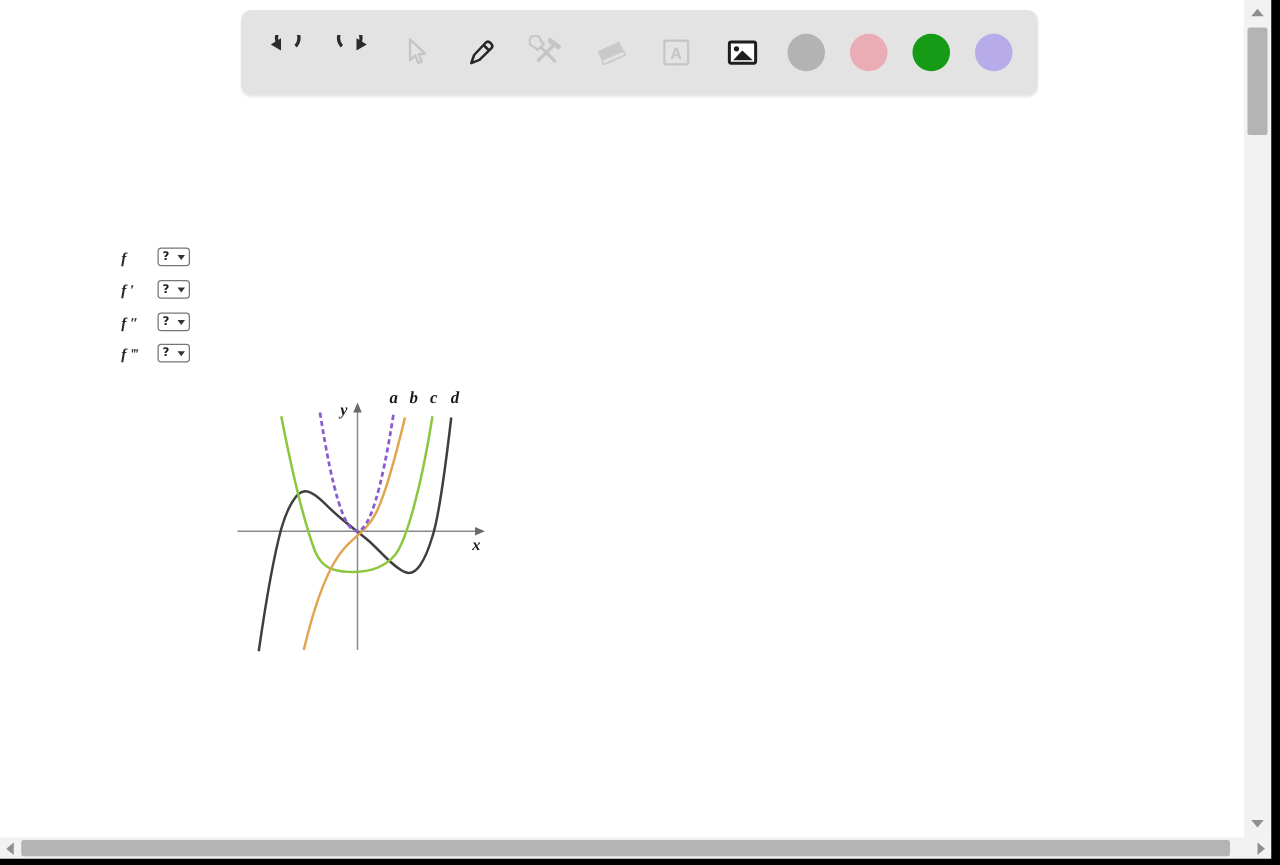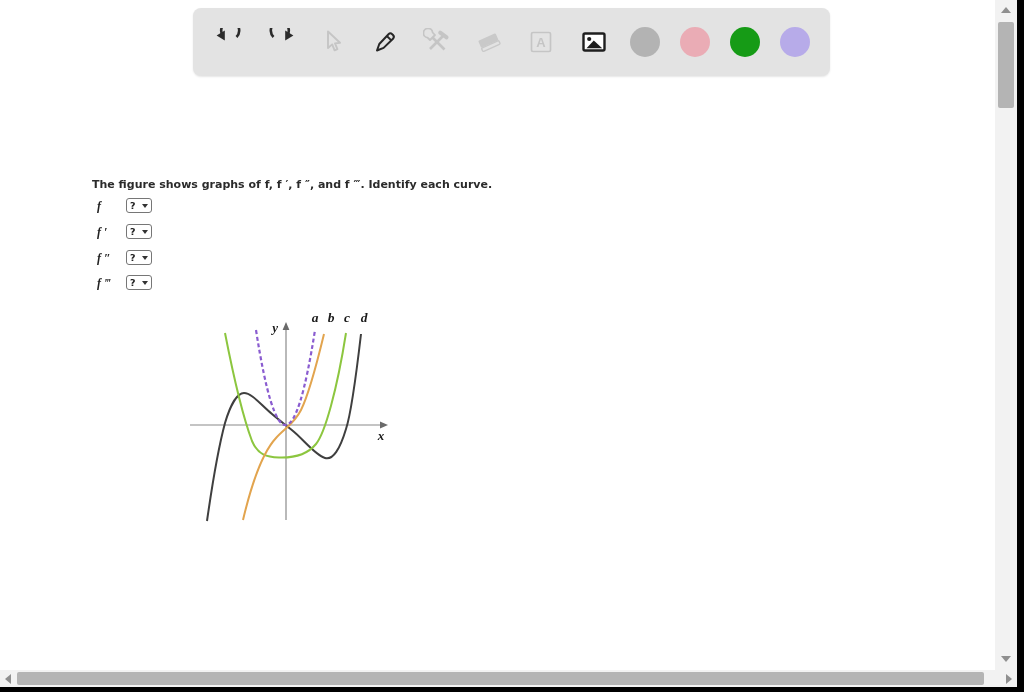--- a/index.html
+++ b/index.html
@@ -94,21 +94,20 @@
         <circle cx="9.2" cy="11" r="2.1" fill="#1e1e1e"></circle>
         <path d="M6.5,20.2 L13.8,12.4 L22.2,20.2 Z" fill="#1e1e1e"></path>
       </svg>
     </div>
     <div class="swatch" style="background: rgb(179, 179, 179);"></div>
     <div class="swatch" style="background: rgb(234, 172, 181);"></div>
     <div class="swatch" style="background: rgb(22, 155, 22);"></div>
     <div class="swatch" style="background: rgb(183, 171, 233);"></div>
   </div>
 
-  <div class="question">The figure shows graphs of f, f ′, f ″, and f ‴. Identify each curve.</div>
 
   <div class="row-label" style="top:199px">f</div>
   <div class="select" style="top:198px">
     <span class="q">?</span>
     <span class="chev"></span>
   </div>
 
   <div class="row-label" style="top:225px">f ′</div>
   <div class="select" style="top:224px">
     <span class="q">?</span>

